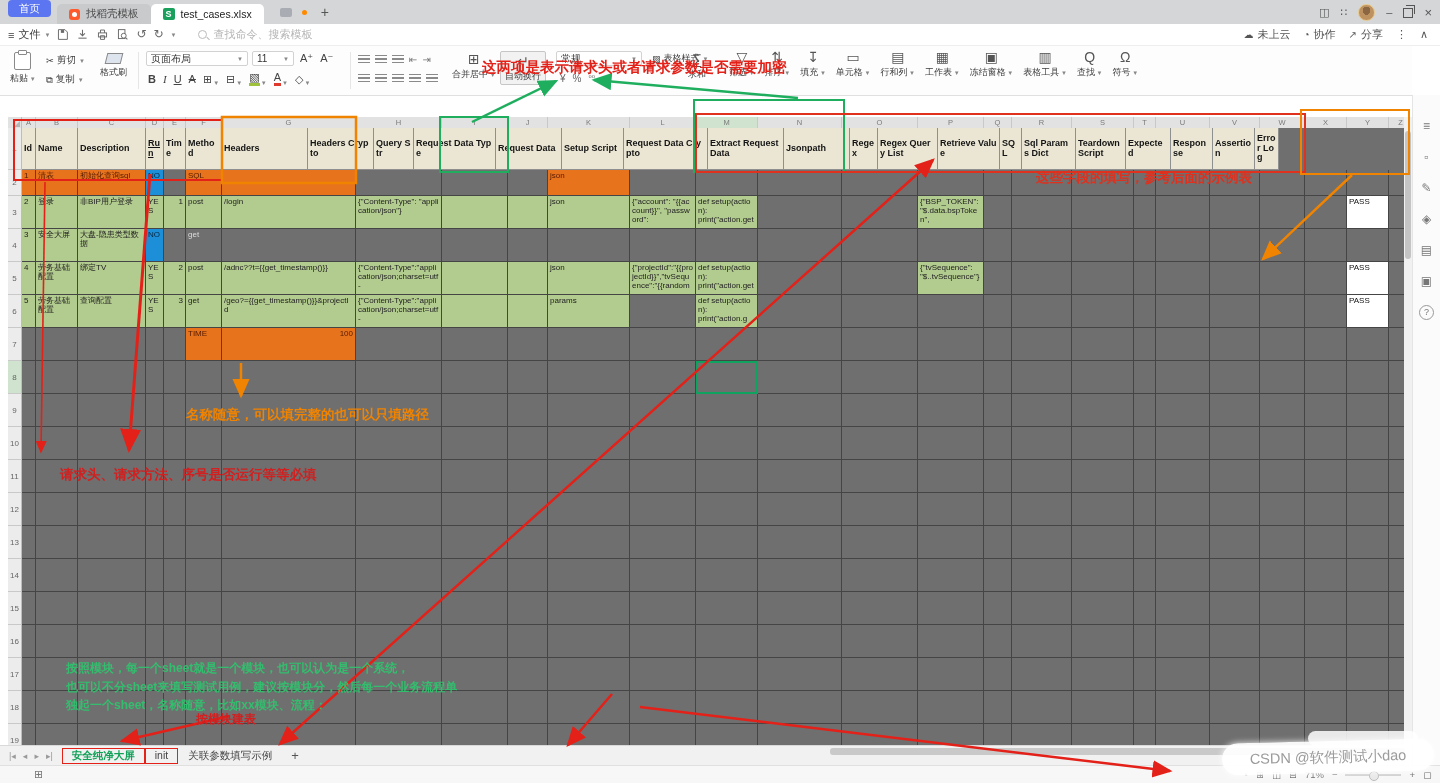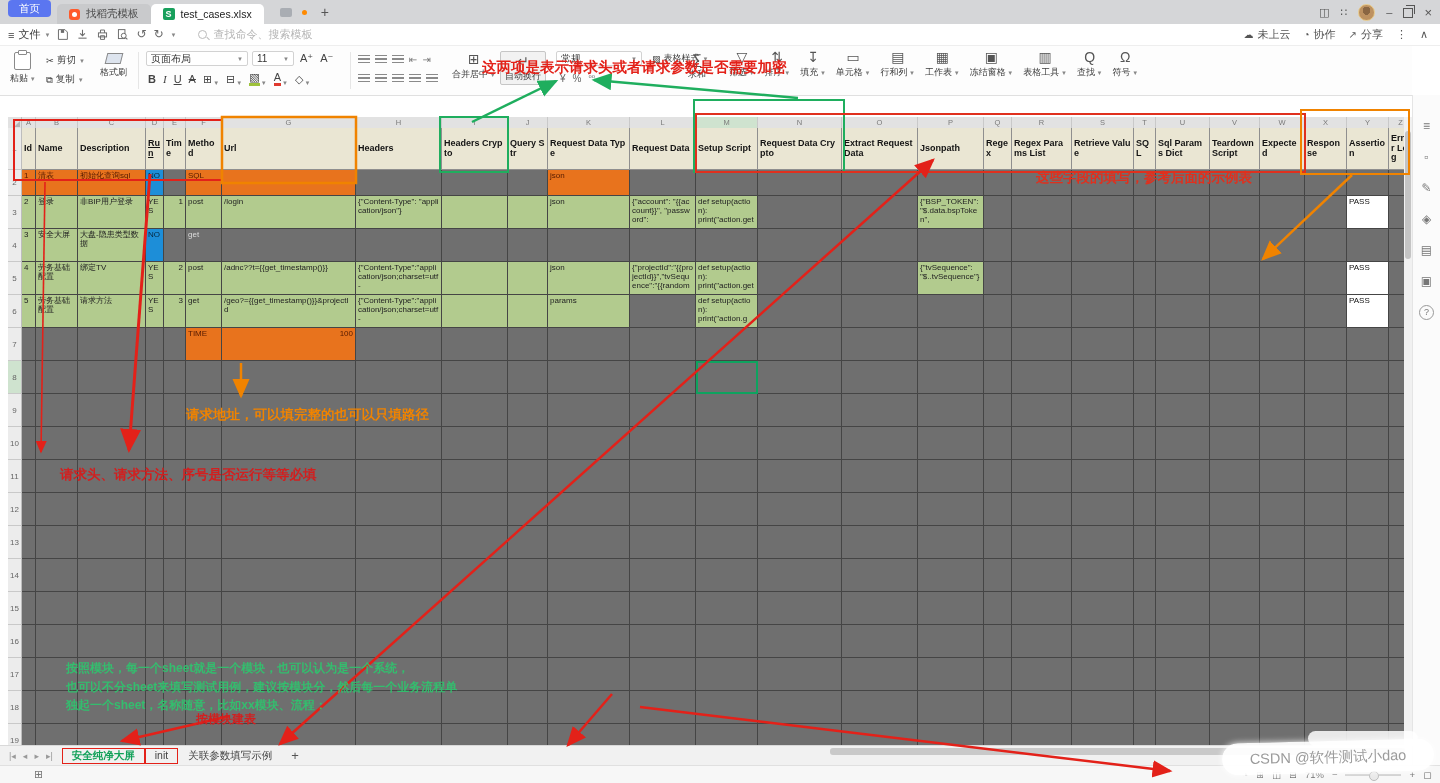--- a/index.html
+++ b/index.html
@@ -379,32 +379,31 @@
         <div class="g-letter" style="width: 24px;">Z</div>
       </div>
       <div class="g-row" style="height: 42px;">
         <div class="g-num">1</div>
         <div class="g-cell hd" style="width: 14px;">Id</div>
         <div class="g-cell hd" style="width: 42px;">Name</div>
         <div class="g-cell hd" style="width: 68px;">Description</div>
         <div class="g-cell hd" style="width: 18px; text-decoration: underline;">Run</div>
         <div class="g-cell hd" style="width: 22px;">Time</div>
         <div class="g-cell hd" style="width: 36px;">Method</div>
-        <div class="g-cell hd" style="width: 134px;">Url</div>
         <div class="g-cell hd" style="width: 86px;">Headers</div>
         <div class="g-cell hd" style="width: 66px;">Headers Crypto</div>
         <div class="g-cell hd" style="width: 40px;">Query Str</div>
         <div class="g-cell hd" style="width: 82px;">Request Data Type</div>
         <div class="g-cell hd" style="width: 66px;">Request Data</div>
         <div class="g-cell hd" style="width: 62px;">Setup Script</div>
         <div class="g-cell hd" style="width: 84px;">Request Data Crypto</div>
         <div class="g-cell hd" style="width: 76px;">Extract Request Data</div>
         <div class="g-cell hd" style="width: 66px;">Jsonpath</div>
         <div class="g-cell hd" style="width: 28px;">Regex</div>
-        <div class="g-cell hd" style="width: 60px;">Regex Params List</div>
+        <div class="g-cell hd" style="width: 60px;">Regex Query List</div>
         <div class="g-cell hd" style="width: 62px;">Retrieve Value</div>
         <div class="g-cell hd" style="width: 22px;">SQL</div>
         <div class="g-cell hd" style="width: 54px;">Sql Params Dict</div>
         <div class="g-cell hd" style="width: 50px;">Teardown Script</div>
         <div class="g-cell hd" style="width: 45px;">Expected</div>
         <div class="g-cell hd" style="width: 42px;">Response</div>
         <div class="g-cell hd" style="width: 42px;">Assertion</div>
         <div class="g-cell hd" style="width: 24px;">Error Log</div>
       </div>
       <div class="g-row" style="height: 26px;">
@@ -522,21 +521,21 @@
         <div class="g-cell" style="width: 50px;"></div>
         <div class="g-cell" style="width: 45px;"></div>
         <div class="g-cell" style="width: 42px;"></div>
         <div class="g-cell bg-w" style="width: 42px;">PASS</div>
         <div class="g-cell" style="width: 24px;"></div>
       </div>
       <div class="g-row" style="height: 33px;">
         <div class="g-num">6</div>
         <div class="g-cell bg-g" style="width: 14px;">5</div>
         <div class="g-cell bg-g" style="width: 42px;">劳务基础配置</div>
-        <div class="g-cell bg-g" style="width: 68px;">请求方法</div>
+        <div class="g-cell bg-g" style="width: 68px;">查询配置</div>
         <div class="g-cell bg-g" style="width: 18px;">YES</div>
         <div class="g-cell bg-g ar" style="width: 22px;">3</div>
         <div class="g-cell bg-g" style="width: 36px;">get</div>
         <div class="g-cell bg-g" style="width: 134px;">/geo?={{get_timestamp()}}&amp;projectId</div>
         <div class="g-cell bg-g" style="width: 86px;">{"Content-Type":"application/json;charset=utf-</div>
         <div class="g-cell bg-g" style="width: 66px;"></div>
         <div class="g-cell bg-g" style="width: 40px;"></div>
         <div class="g-cell bg-g" style="width: 82px;">params</div>
         <div class="g-cell" style="width: 66px;"></div>
         <div class="g-cell bg-g" style="width: 62px;">def setup(action):
@@ -1008,21 +1007,21 @@
 
     <line x1="472" y1="122" x2="556" y2="81" stroke="#1fae5e" stroke-width="2.5" marker-end="url(#mg)"></line>
     <line x1="798" y1="98" x2="594" y2="80" stroke="#1fae5e" stroke-width="2.5" marker-end="url(#mg)"></line>
 
     <line x1="241" y1="363" x2="241" y2="396" stroke="#f08300" stroke-width="2.5" marker-end="url(#mo)"></line>
     <line x1="1352" y1="175" x2="1263" y2="259" stroke="#f08300" stroke-width="2.5" marker-end="url(#mo)"></line>
   </svg>
 
   <div class="ann" id="ann-encrypt">这两项是表示请求头或者请求参数是否需要加密</div>
   <div class="ann" id="ann-fields">这些字段的填写，参考后面的示例表</div>
-  <div class="ann" id="ann-url">请求地址，可以填完整的也可以只填路径</div>
+  <div class="ann" id="ann-url">名称随意，可以填完整的也可以只填路径</div>
   <div class="ann" id="ann-required">请求头、请求方法、序号是否运行等等必填</div>
   <div class="ann" id="ann-sheets">按照模块，每一个sheet就是一个模块，也可以认为是一个系统，
 也可以不分sheet来填写测试用例，建议按模块分，然后每一个业务流程单
 独起一个sheet，名称随意，比如xx模块、流程：</div>
   <div class="ann" id="ann-module">按模块建表</div>
 
   <div id="watermark2"></div>
   <div id="watermark">
       <span>CSDN @软件测试小dao</span>
     </div>

